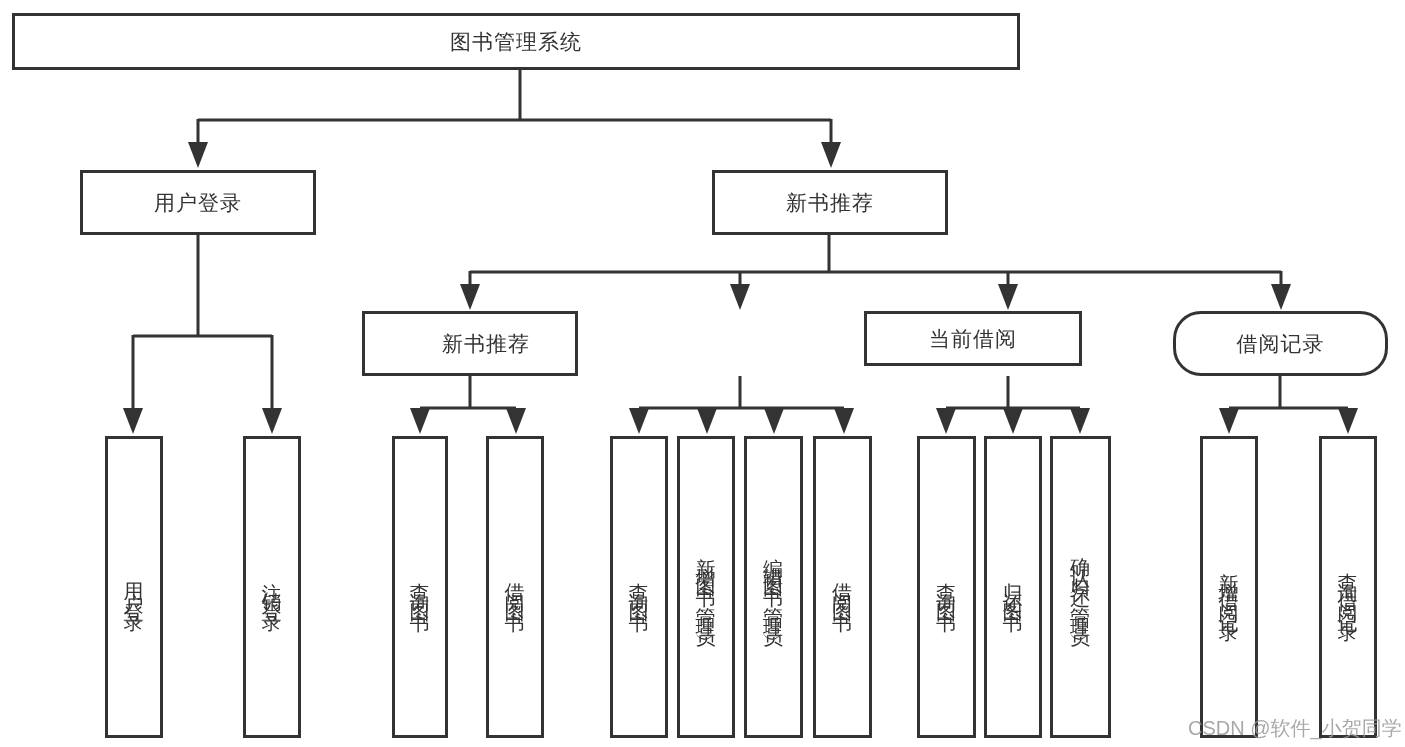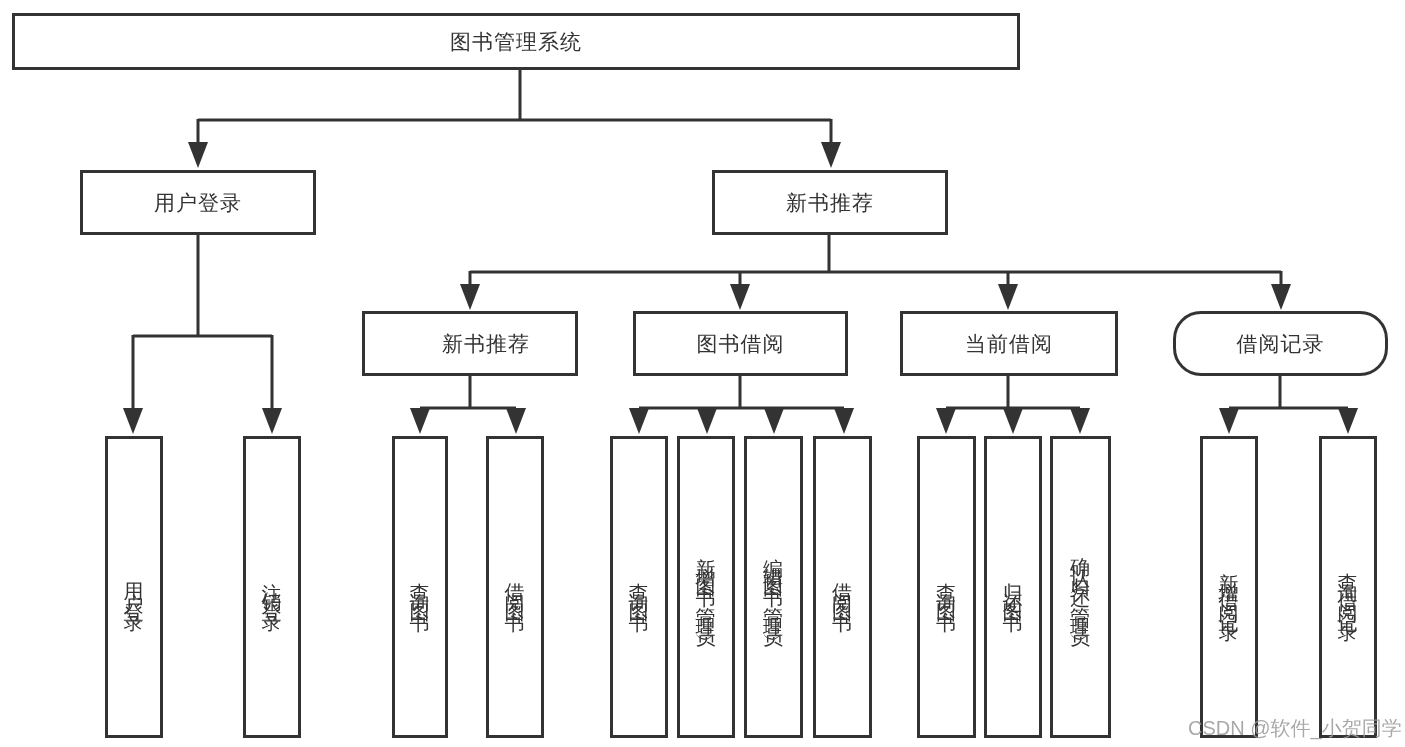--- a/index.html
+++ b/index.html
@@ -117,22 +117,21 @@
       <polygon points="1338,408 1358,408 1348,434"></polygon>
     </g>
   </svg>
 
   <div class="box hbox" style="left:12px; top:13px; width:1008px; height:57px;">图书管理系统</div>
 
   <div class="box hbox" style="left:80px; top:170px; width:236px; height:65px;">用户登录</div>
   <div class="box hbox" style="left:712px; top:170px; width:236px; height:65px;">新书推荐</div>
 
   <div class="box hbox" style="left:362px; top:311px; width:216px; height:65px;padding-left:32px;">新书推荐</div>
-  <div class="box hbox" style="left:633px; top:311px; width:215px; height:65px;">图书借阅</div>
-  <div class="box hbox" style="left:900px; top:311px; width:218px; height:65px;">当前借阅</div>
+  <div class="box hbox" style="left:864px; top:311px; width:218px; height:55px;">当前借阅</div>
   <div class="box hbox" style="left:1173px; top:311px; width:215px; height:65px;border-radius:28px;">借阅记录</div>
 
   <div class="box vbox" style="left:105px; top:436px; width:58px; height:302px;">用户登录</div>
   <div class="box vbox" style="left:243px; top:436px; width:58px; height:302px;">注销登录</div>
 
   <div class="box vbox" style="left:392px; top:436px; width:56px; height:302px;">查询图书</div>
   <div class="box vbox" style="left:486px; top:436px; width:58px; height:302px;">借阅图书</div>
 
   <div class="box vbox" style="left:610px; top:436px; width:58px; height:302px;">查询图书</div>
   <div class="box vbox" style="left:677px; top:436px; width:58px; height:302px;">新增图书（管理员）</div>

